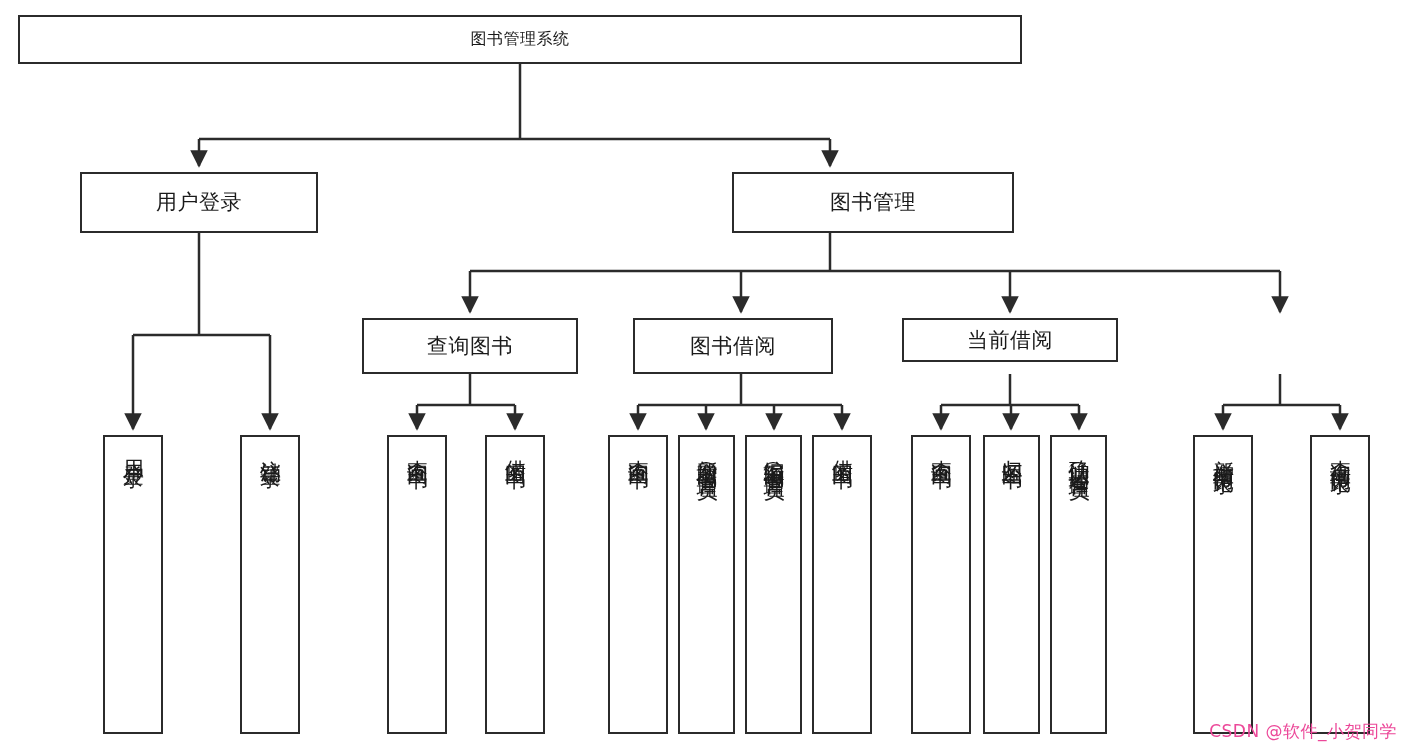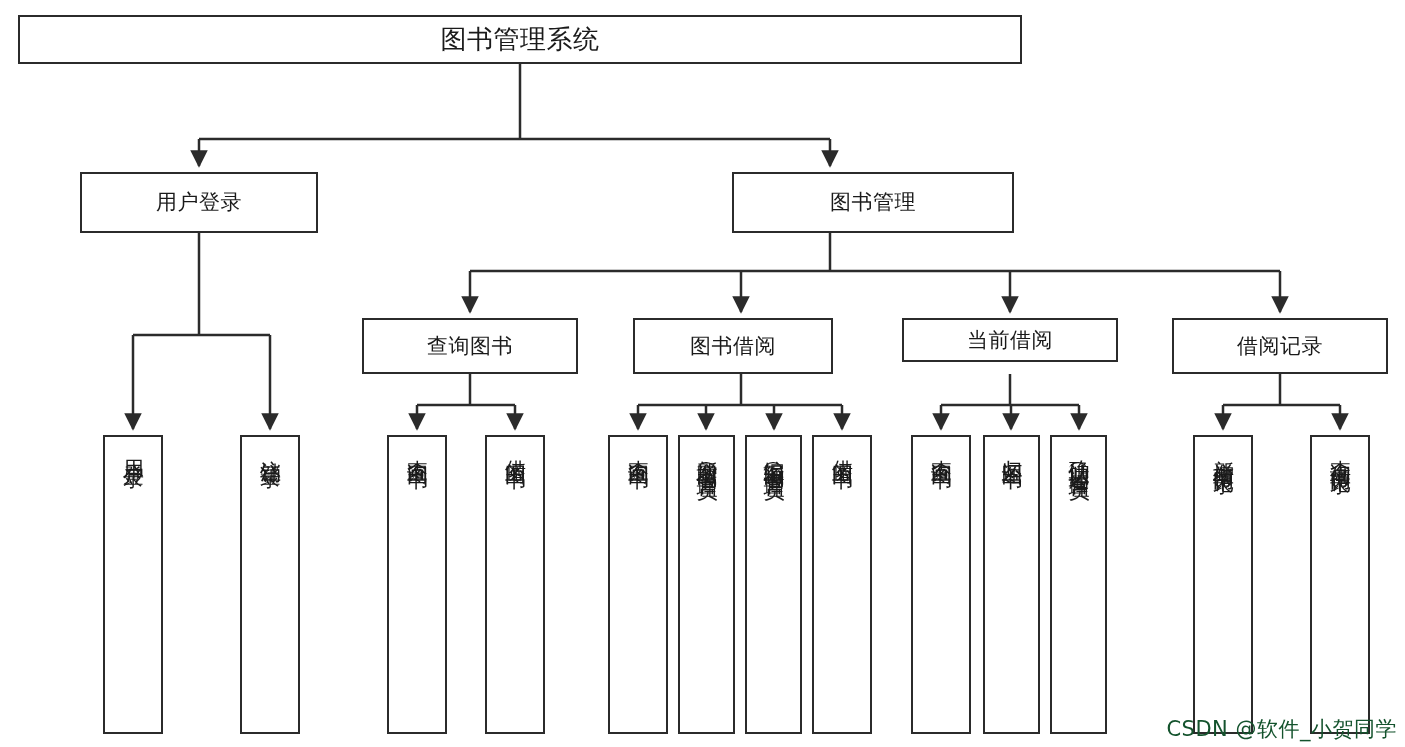--- a/index.html
+++ b/index.html
@@ -43,39 +43,39 @@
     text-align: center;
     white-space: nowrap;
     line-height: 1.18;
   }
   .node.horizontal .node-label {
     writing-mode: horizontal-tb;
     font-size: 21px;
     letter-spacing: 0.5px;
   }
   .node.root .node-label {
-    font-size: 26px;
+    font-size: 16px;
   }
   .node.vertical {
     align-items: flex-start;
     padding-top: 6px;
   }
   .node.vertical .node-label {
     writing-mode: vertical-rl;
     text-orientation: upright;
     font-size: 21px;
     letter-spacing: 3px;
     line-height: 1;
   }
   .watermark {
     position: absolute;
     right: 8px;
     bottom: 4px;
-    font-size: 21px;
-    color: #14532d;
+    font-size: 17px;
+    color: #ec4899;
     letter-spacing: 0.5px;
     z-index: 5;
     white-space: nowrap;
   }
 </style>
 </head>
 <body>
 
 <div id="diagram-root">
 
@@ -142,23 +142,20 @@
 
   <div class="node horizontal" style="left:362px; top:318px; width:216px; height:56px;">
     <span class="node-label">查询图书</span>
   </div>
   <div class="node horizontal" style="left:633px; top:318px; width:200px; height:56px;">
     <span class="node-label">图书借阅</span>
   </div>
   <div class="node horizontal" style="left:902px; top:318px; width:216px; height:44px;">
     <span class="node-label">当前借阅</span>
   </div>
-  <div class="node horizontal" style="left:1172px; top:318px; width:216px; height:56px;">
-    <span class="node-label">借阅记录</span>
-  </div>
 
   <div class="node vertical" style="left:103px; top:435px; width:60px; height:299px;">
     <span class="node-label">用户登录</span>
   </div>
   <div class="node vertical" style="left:240px; top:435px; width:60px; height:299px;">
     <span class="node-label">注销登录</span>
   </div>
   <div class="node vertical" style="left:387px; top:435px; width:60px; height:299px;">
     <span class="node-label">查询图书</span>
   </div>

